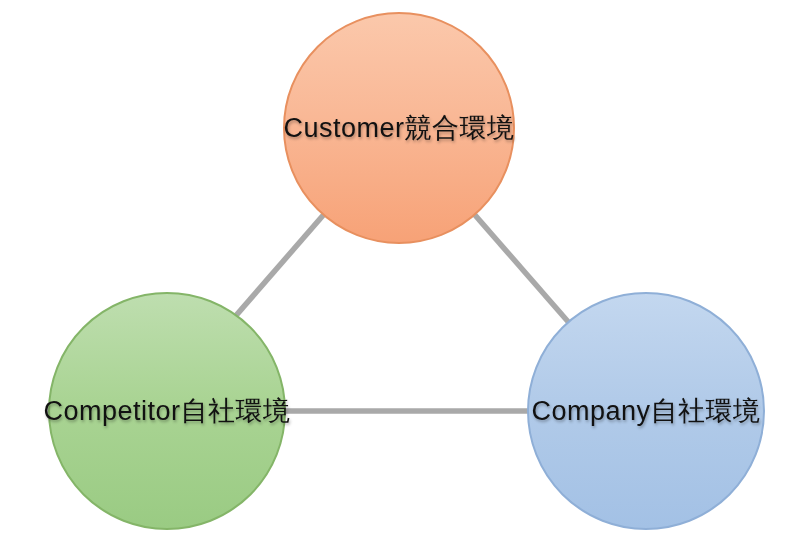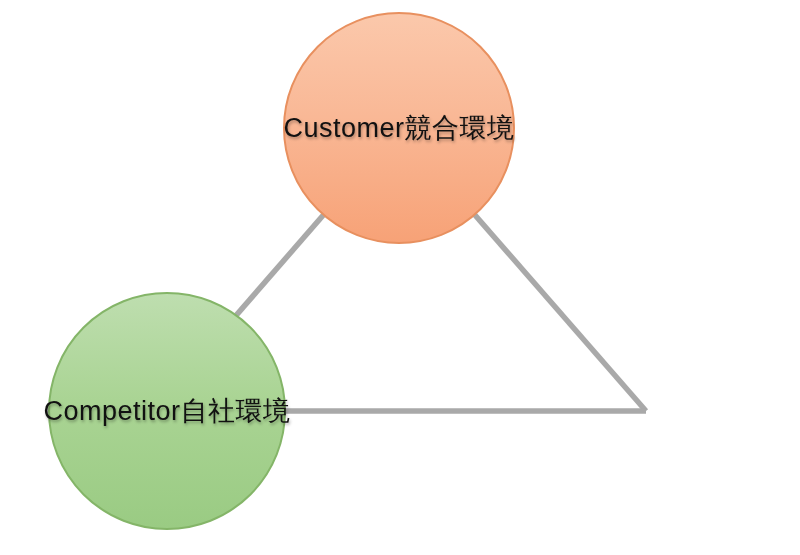--- a/index.html
+++ b/index.html
@@ -84,14 +84,18 @@
   <div class="node node-customer">
     <span class="txt">Customer</span>
     <span class="txt">競合環境</span>
   </div>
 
   <div class="node node-competitor">
     <span class="txt">Competitor</span>
     <span class="txt">自社環境</span>
   </div>
 
+  <div class="node node-company">
+    <span class="txt">Company</span>
+    <span class="txt">自社環境</span>
+  </div>
 
 </div>
 
 </body></html>

